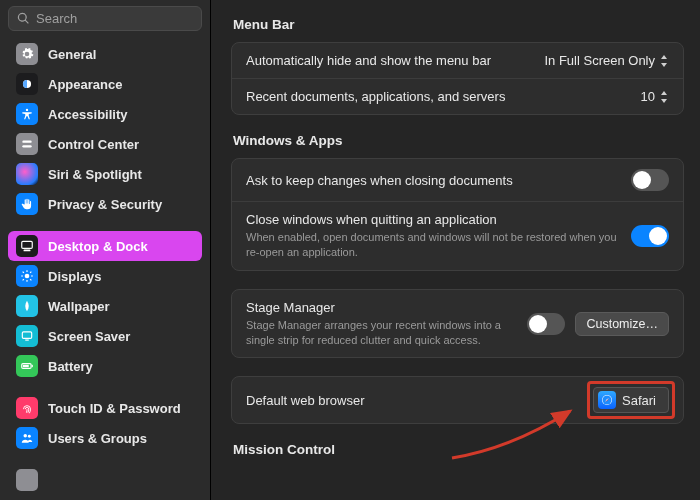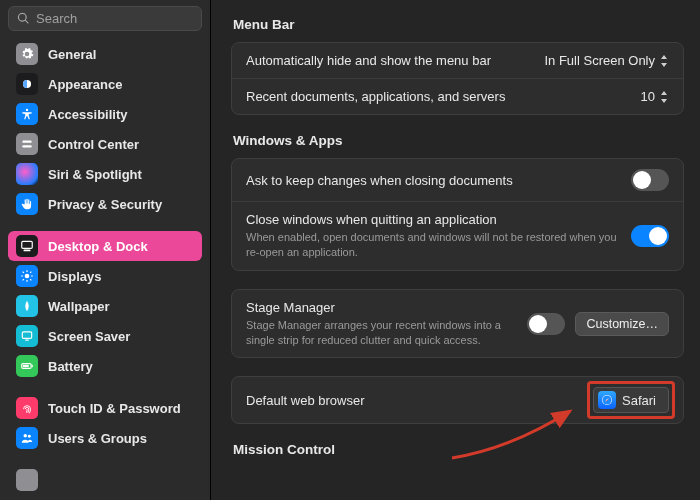--- a/index.html
+++ b/index.html
@@ -12,21 +12,21 @@
   .search { display: flex; align-items: center; gap: 6px; background: #3a3a3a; border: 1px solid #4a4a4a; border-radius: 6px; padding: 4px 8px; color: #b5b5b5; }
   .search svg { width: 13px; height: 13px; flex: none; fill: #a0a0a0; }
   .search input { border: none; outline: none; background: transparent; color: #e8e8e8; font-size: 13px; width: 100%; }
   .search input::placeholder { color: #a0a0a0; }
 
   .sb-list { flex: 1; overflow-y: auto; padding: 2px 8px 8px 8px; }
   .sb-list::-webkit-scrollbar { width: 10px; }
   .sb-list::-webkit-scrollbar-thumb { background: #555; border-radius: 5px; }
   .sb-group-gap { height: 12px; }
   .sb-item { display: flex; align-items: center; gap: 10px; padding: 4px 8px; border-radius: 6px; color: #e8e8e8; cursor: default; font-weight: bold; }
-  .sb-item.selected { background: #ec4899; color: #fff; }
+  .sb-item.selected { background: #d946ef; color: #fff; }
   .sb-item .icn { width: 22px; height: 22px; border-radius: 5px; display: flex; align-items: center; justify-content: center; flex: none; }
   .sb-item .icn svg { width: 14px; height: 14px; }
 
   
   .main { flex: 1; height: 100%; overflow-y: auto; background: #252525; border-left: 1px solid #000; padding: 13px 16px 16px 20px; }
   .main::-webkit-scrollbar { width: 10px; }
   .main::-webkit-scrollbar-thumb { background: #555; border-radius: 5px; }
   .sec-title { font-weight: 600; font-size: 13.5px; color: #e8e8e8; margin: 4px 0 10px 2px; }
 
   .card { border: 1px solid #3e3e3e; border-radius: 8px; background: #2d2d2d; margin-bottom: 18px; }

